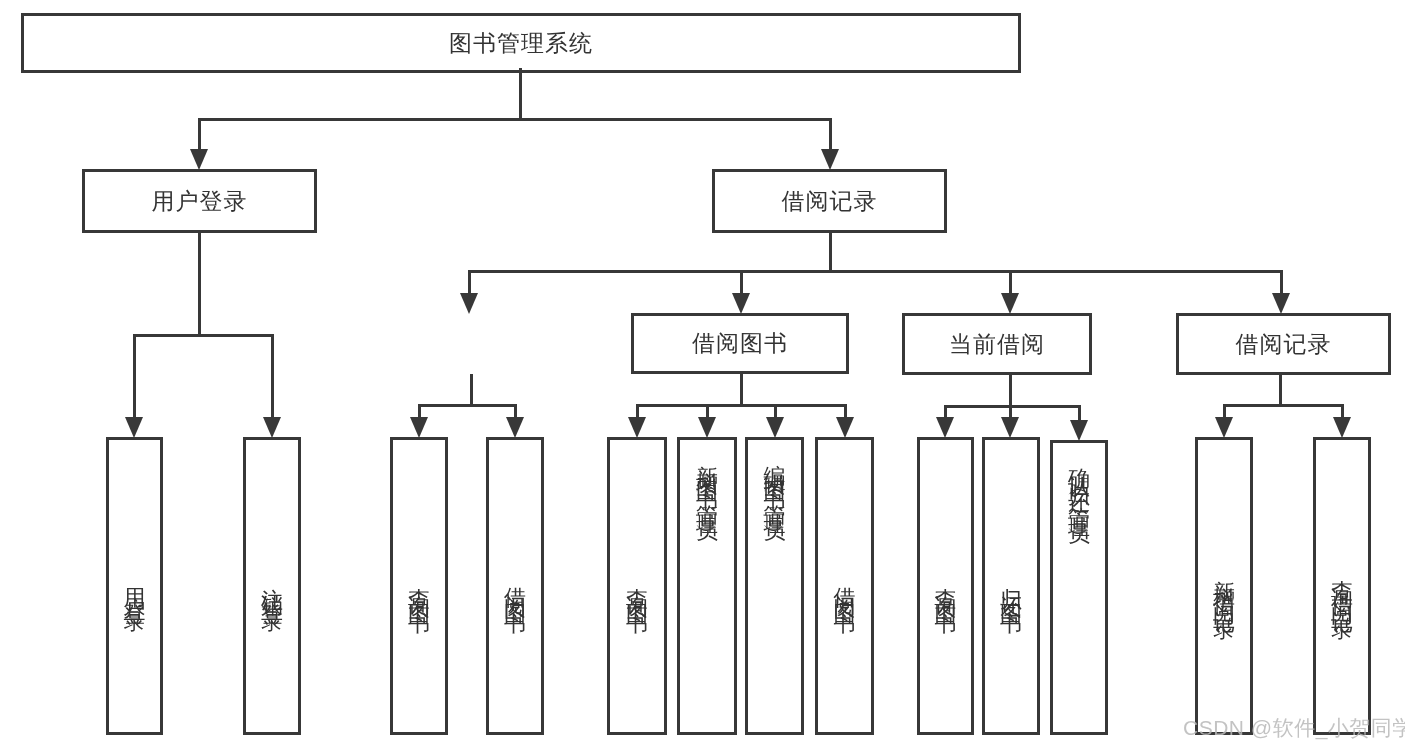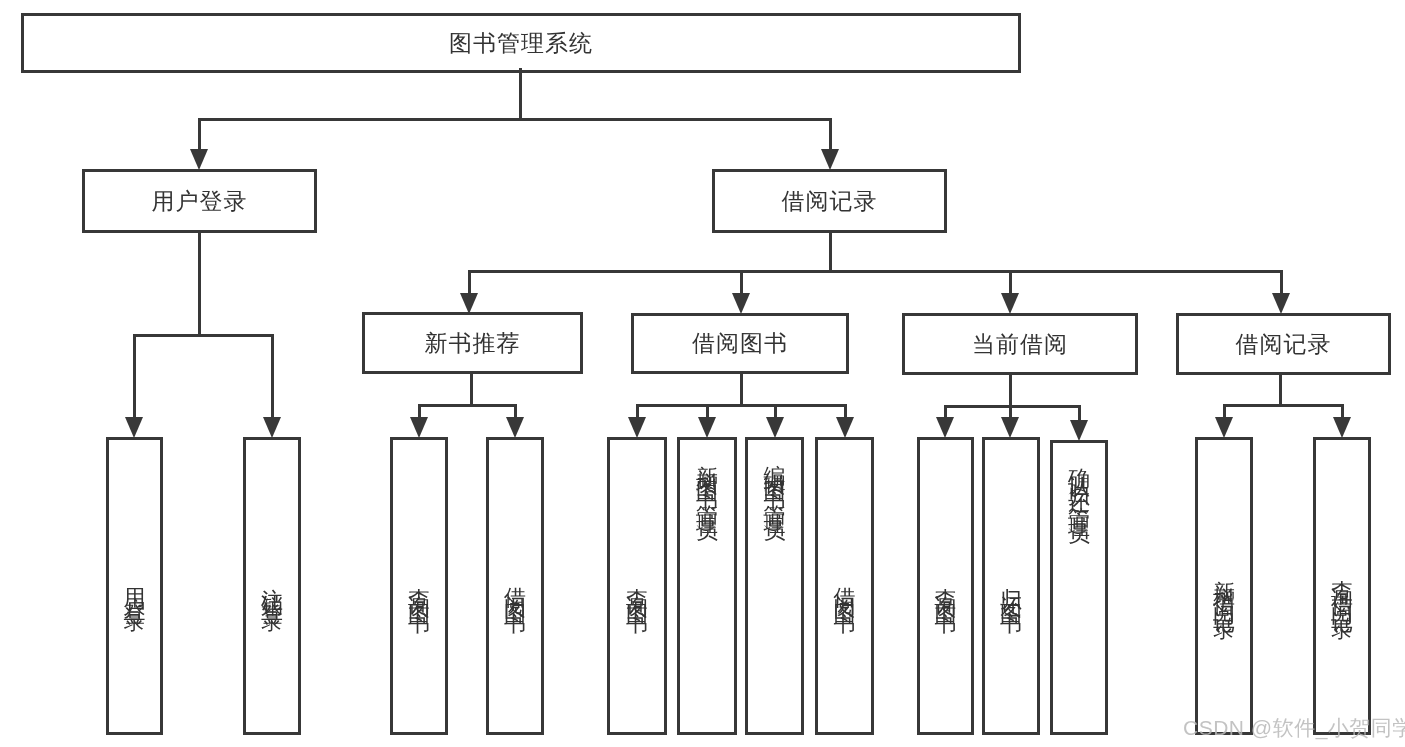--- a/index.html
+++ b/index.html
@@ -59,27 +59,24 @@
     <span>图书管理系统</span>
   </div>
 
   <div class="box hbox" style="left:82px; top:169px; width:235px; height:64px;">
     <span>用户登录</span>
   </div>
   <div class="box hbox" style="left:712px; top:169px; width:235px; height:64px;">
     <span>借阅记录</span>
   </div>
 
-  <div class="box hbox" style="left:362px; top:312px; width:221px; height:62px;">
-    <span>新书推荐</span>
-  </div>
   <div class="box hbox" style="left:631px; top:313px; width:218px; height:61px;">
     <span>借阅图书</span>
   </div>
-  <div class="box hbox" style="left:902px; top:313px; width:236px; height:62px;">
+  <div class="box hbox" style="left:902px; top:313px; width:190px; height:62px;">
     <span>当前借阅</span>
   </div>
   <div class="box hbox" style="left:1176px; top:313px; width:215px; height:62px;">
     <span>借阅记录</span>
   </div>
 
   <div class="box vbox" style="left:106px; top:437px; width:57px; height:298px;">
     <span>用户登录</span>
   </div>
   <div class="box vbox" style="left:243px; top:437px; width:58px; height:298px;">

